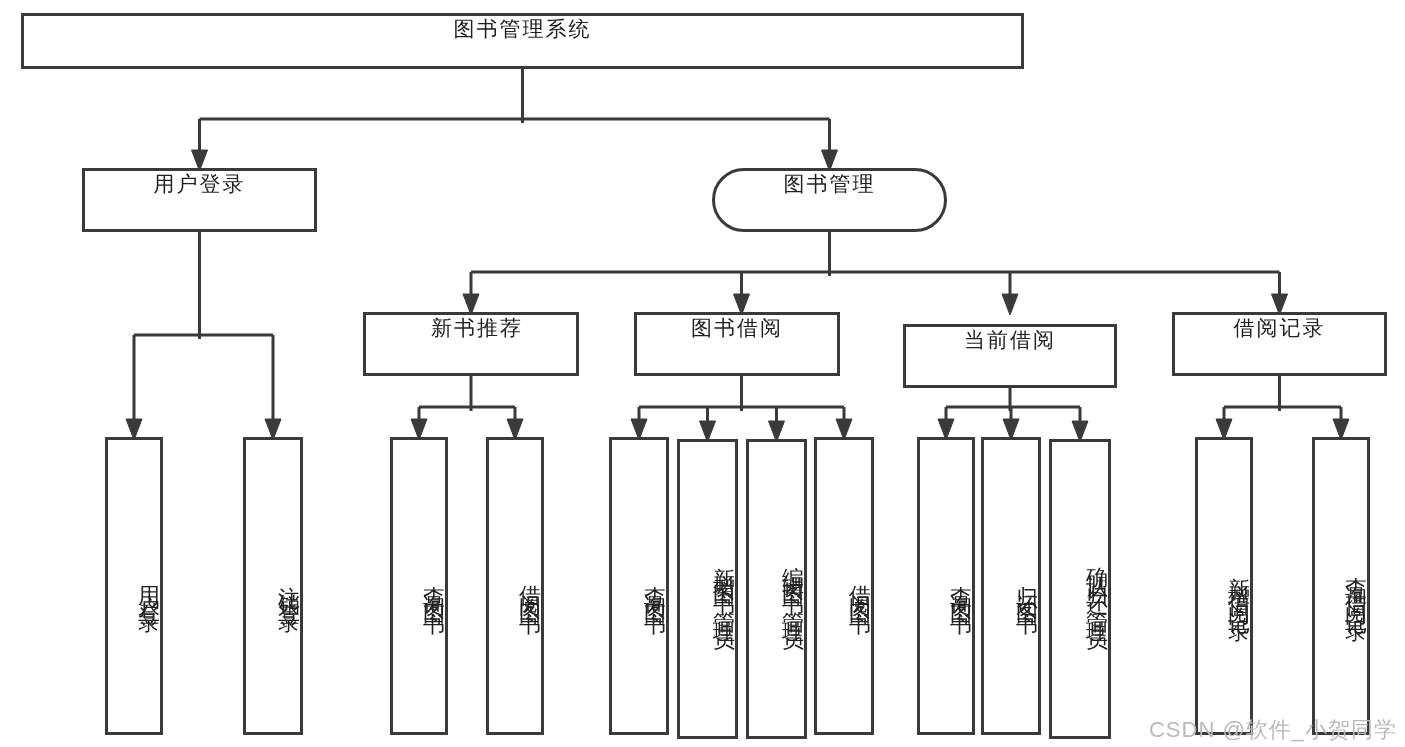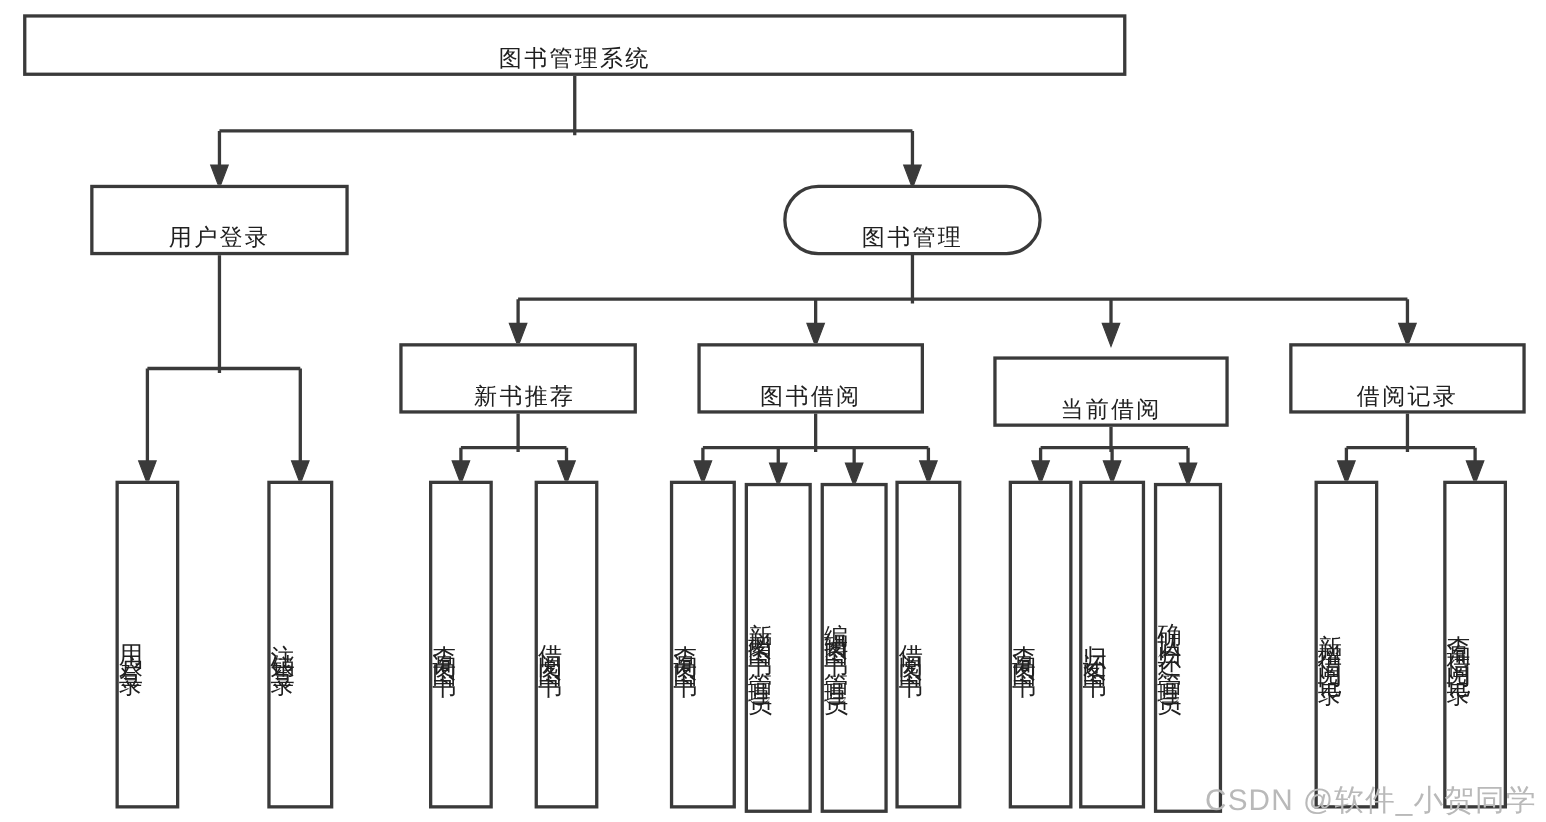--- a/index.html
+++ b/index.html
@@ -34,39 +34,39 @@
     fill: #3a3a3a;
     stroke: #3a3a3a;
     stroke-width: 1;
   }
   .node {
     position: absolute;
     box-sizing: border-box;
     border: 3px solid #0369a1;
     background: #ffffff;
     display: flex;
-    align-items: flex-end;
+    align-items: flex-start;
     justify-content: center;
     color: #202020;
     font-size: 21px;
     letter-spacing: 2px;
     text-align: center;
     line-height: 1.2;
   }
   .node.vertical {
     writing-mode: vertical-rl;
     font-size: 22px;
     letter-spacing: 9px;
     line-height: 1;
   }
   .watermark {
     position: absolute;
     right: 8px;
     bottom: 2px;
-    font-size: 27px;
+    font-size: 22px;
     color: #b9b9b9;
     letter-spacing: 1px;
     white-space: nowrap;
   }
 </style>
 </head>
 <body>
 
 <div id="diagram">
   <svg id="edge-layer" width="1405" height="747" xmlns="http://www.w3.org/2000/svg">

